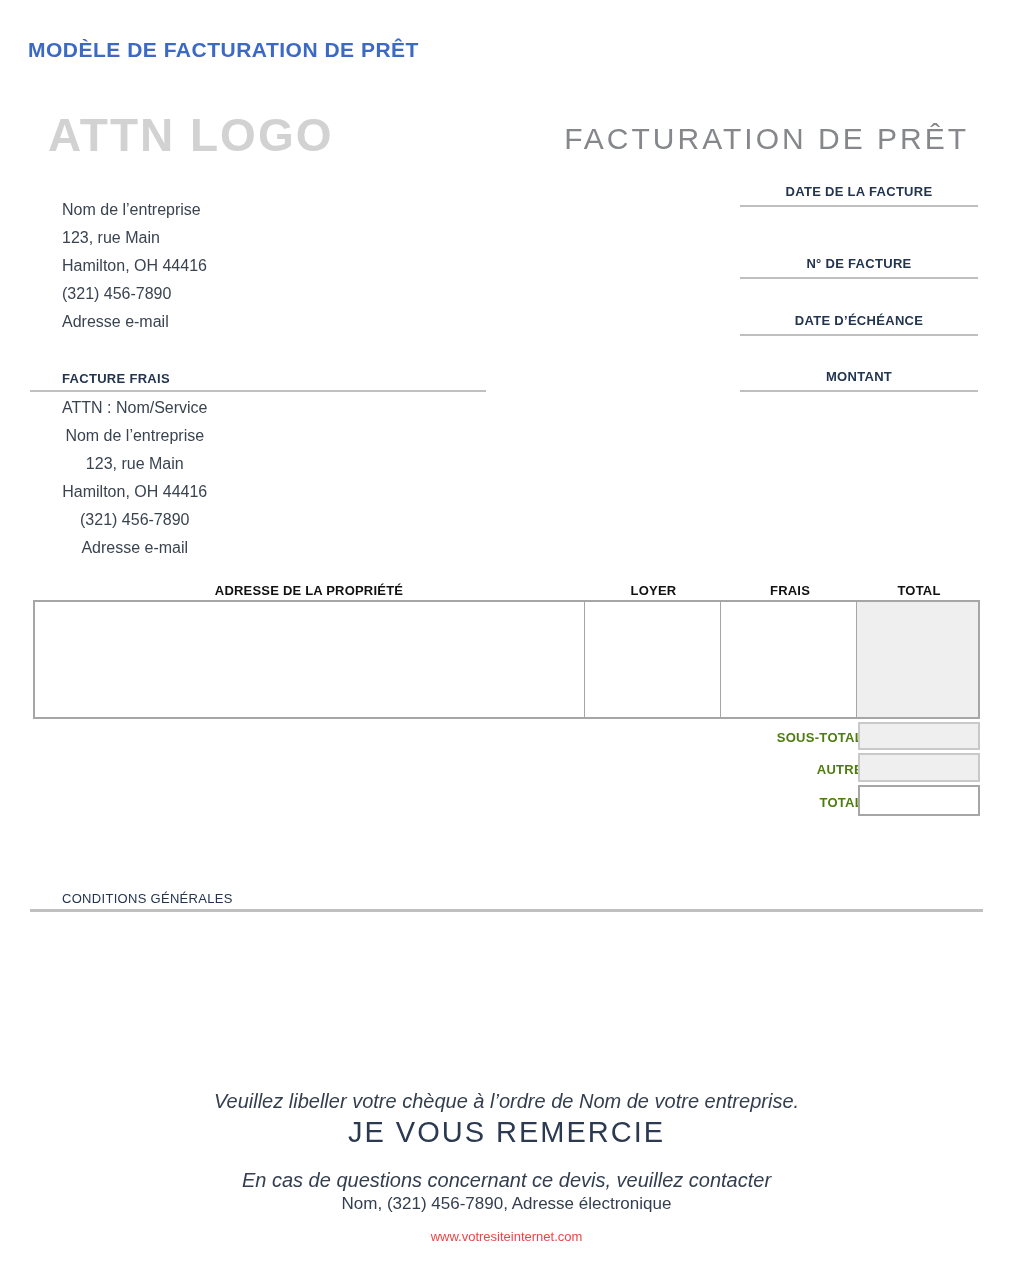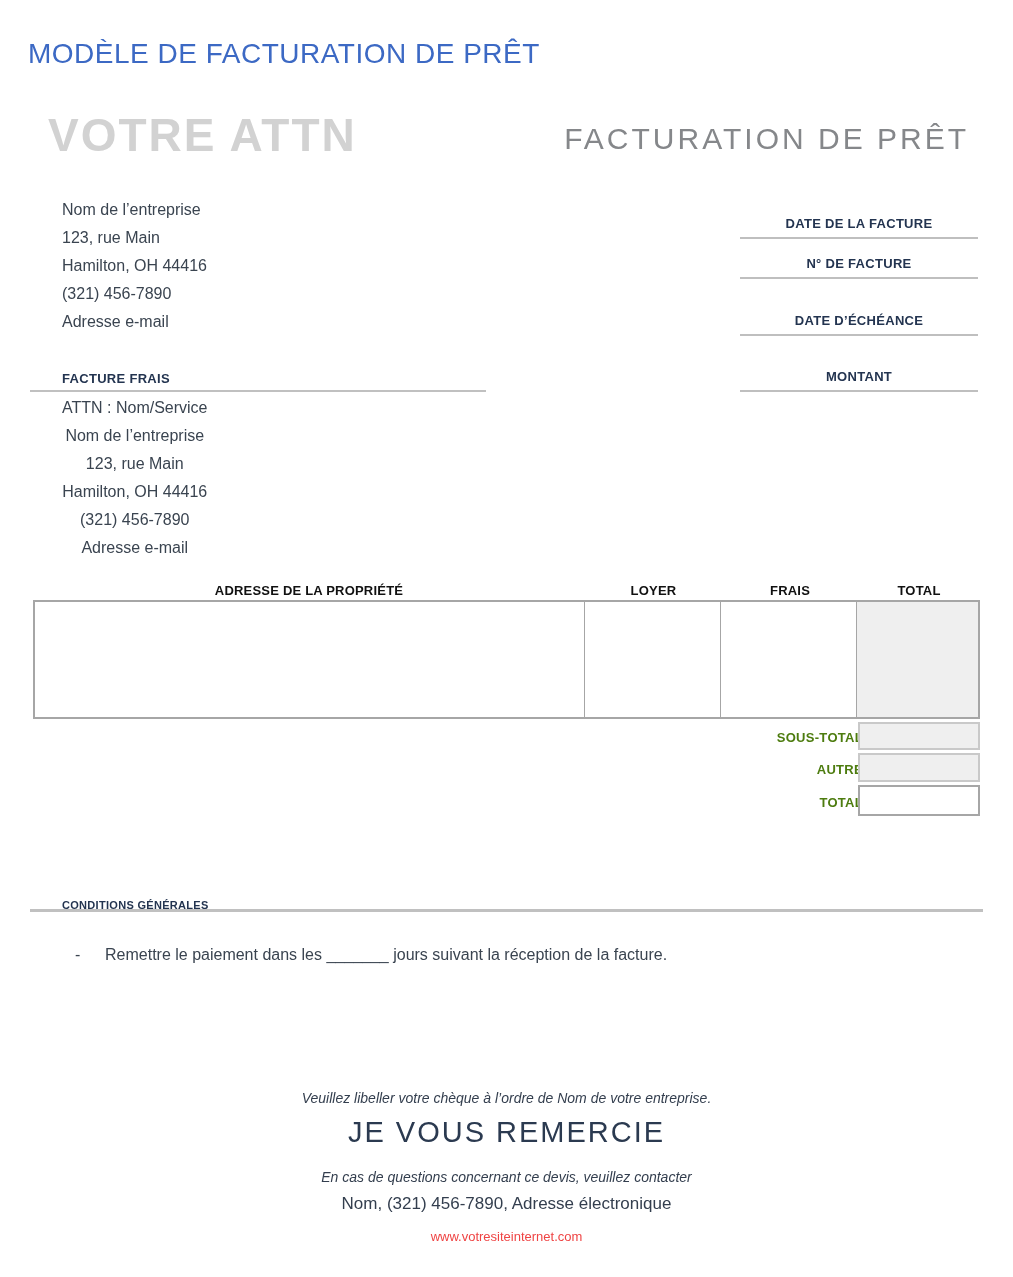--- a/index.html
+++ b/index.html
@@ -7,21 +7,21 @@
     position:relative;
     width:1013px;height:1277px;
     background:#ffffff;
     font-family:"Liberation Sans", sans-serif;
     color:#3a4450;
     overflow:hidden;
   }
   
   .template-title{
     position:absolute;left:28px;top:38px;
-    font-size:28px;font-weight:normal;letter-spacing:.5px;
+    font-size:21px;font-weight:bold;letter-spacing:.5px;
     color:#3c69c4;
   }
   .logo-text{
     position:absolute;left:48px;top:108px;
     font-size:46px;font-weight:bold;letter-spacing:2px;
     color:#d2d2d2;
   }
   .doc-title{
     position:absolute;right:44px;top:122px;
     font-size:30px;font-weight:200;letter-spacing:3px;
@@ -50,49 +50,49 @@
   .bc.c1{width:552px;border-right:1px solid #a6a6a6;}
   .bc.c2{width:137px;border-right:1px solid #a6a6a6;}
   .bc.c3{width:136px;border-right:1px solid #a6a6a6;}
   .bc.c4{width:122px;background:#efefef;}
   
   .sum-label{position:absolute;width:300px;text-align:right;right:150px;font-size:13px;font-weight:bold;color:#4d7c0f;letter-spacing:.3px;}
   .sum-box{position:absolute;left:858px;width:122px;box-sizing:border-box;border:2px solid #c9c9c9;}
   .sum-box.fill{background:#efefef;}
   .sum-box.white{background:#ffffff;border-color:#a6a6a6;}
   
-  .terms-title{position:absolute;left:62px;top:891px;font-size:11px;font-weight:bold;color:#233450;letter-spacing:.3px;margin-top:8px;}
+  .terms-title{position:absolute;left:62px;top:891px;font-size:13px;font-weight:normal;color:#233450;letter-spacing:.3px;}
   .terms-underline{position:absolute;left:30px;top:909px;width:953px;border-bottom:3px solid #c0c0c0;}
   .term-item{position:absolute;left:75px;font-size:16px;color:#3a4450;}
   .term-item .dash{display:inline-block;width:30px;}
   
   .f-center{position:absolute;left:0;width:1013px;text-align:center;color:#2e3c52;}
-  .f-italic{font-style:italic;font-size:14px;color:#333e4e;}
+  .f-italic{font-style:italic;font-size:20px;color:#333e4e;}
   .f-thanks{font-size:29px;font-weight:200;letter-spacing:2px;color:#2b3a50;}
   .f-contact{font-size:17px;color:#333e4e;}
   .f-site{font-size:13px;color:#ef4444;}
 </style>
 </head>
 <body>
 
 <div class="page">
 
   <div class="template-title">MODÈLE DE FACTURATION DE PRÊT</div>
-  <div class="logo-text">VOTRE ATTN</div>
+  <div class="logo-text">ATTN LOGO</div>
   <div class="doc-title">FACTURATION DE PRÊT</div>
 
   <div class="company-block">
     <div>Nom de l’entreprise</div>
     <div>123, rue Main</div>
     <div>Hamilton, OH 44416</div>
     <div>(321) 456-7890</div>
     <div>Adresse e-mail</div>
   </div>
 
-  <div class="inv-field" style="top:216px;">
+  <div class="inv-field" style="top:184px;">
     <div class="lbl">DATE DE LA FACTURE</div>
     <div class="line"></div>
   </div>
   <div class="inv-field" style="top:256px;">
     <div class="lbl">N° DE FACTURE</div>
     <div class="line"></div>
   </div>
   <div class="inv-field" style="top:313px;">
     <div class="lbl">DATE D’ÉCHÉANCE</div>
     <div class="line"></div>
@@ -128,23 +128,20 @@
 
   <div class="sum-label" style="top:730px;">SOUS-TOTAL</div>
   <div class="sum-box fill" style="top:722px;height:28px;"></div>
   <div class="sum-label" style="top:762px;">AUTRE</div>
   <div class="sum-box fill" style="top:753px;height:29px;"></div>
   <div class="sum-label" style="top:795px;">TOTAL</div>
   <div class="sum-box white" style="top:785px;height:31px;"></div>
 
   <div class="terms-title">CONDITIONS GÉNÉRALES</div>
   <div class="terms-underline"></div>
-  <div class="term-item" style="top:946px;">
-    <span class="dash">-</span><span>Remettre le paiement dans les _______ jours suivant la réception de la facture.</span>
-  </div>
 
   <div class="f-center f-italic" style="top:1090px;">Veuillez libeller votre chèque à l’ordre de Nom de votre entreprise.</div>
   <div class="f-center f-italic" style="top:1169px;">En cas de questions concernant ce devis, veuillez contacter</div>
   <div class="f-center f-thanks" style="top:1116px;">JE VOUS REMERCIE</div>
   <div class="f-center f-contact" style="top:1194px;">Nom, (321) 456-7890, Adresse électronique</div>
   <div class="f-center f-site" style="top:1229px;">www.votresiteinternet.com</div>
 
 </div>
 
 </body></html>

